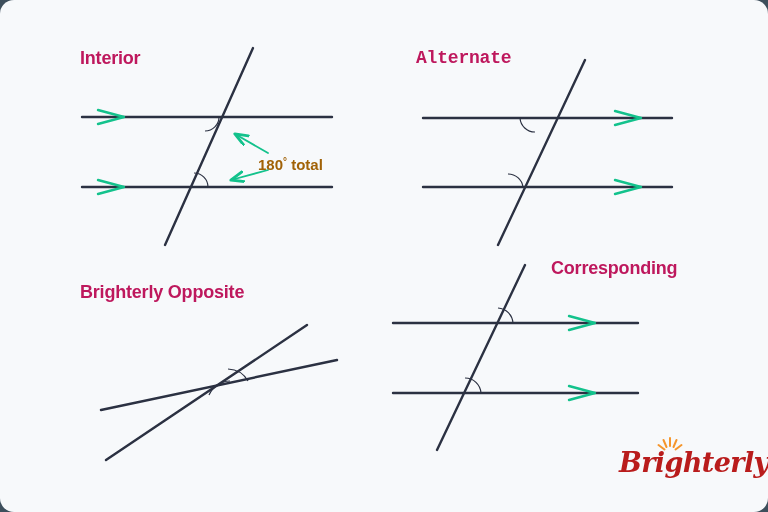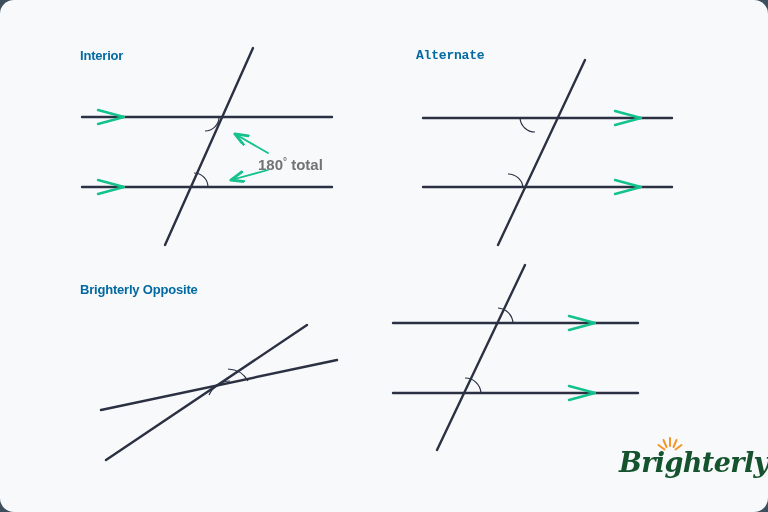--- a/index.html
+++ b/index.html
@@ -26,35 +26,35 @@
   #board {
     position: absolute;
     left: 0;
     top: 0;
     width: 768px;
     height: 512px;
   }
   .panel-title {
     position: absolute;
     font-weight: bold;
-    font-size: 13px;
+    font-size: 18px;
     letter-spacing: -0.2px;
-    color: #0369a1;
+    color: #be185d;
     white-space: nowrap;
   }
   #title-interior      { left: 80px;  top: 48px; }
   #title-alternate     { left: 416px; top: 48px; font-family: Liberation Mono, monospace; }
   #title-vertically    { left: 80px;  top: 282px; }
   #title-corresponding { left: 551px; top: 258px; }
 
   .annot-label {
     position: absolute;
     font-weight: bold;
     font-size: 15px;
-    color: #737373;
+    color: #a16207;
     white-space: nowrap;
   }
   #label-180 { left: 258px; top: 156px; }
   #label-180 .deg {
     font-size: 10px;
     vertical-align: 5px;
   }
 
   #logo {
     position: absolute;
@@ -65,21 +65,21 @@
   }
   #logo-text {
     position: absolute;
     left: 0;
     top: 12px;
     width: 122px;
     font-family: "DejaVu Serif", serif;
     font-style: italic;
     font-weight: bold;
     font-size: 27px;
-    color: #14532d;
+    color: #b91c1c;
     letter-spacing: -0.6px;
     line-height: 1;
   }
   #logo-sun {
     position: absolute;
     left: 36px;
     top: 0px;
     width: 30px;
     height: 18px;
   }
@@ -140,20 +140,21 @@
       <path d="M 465,378 A 16,16 0 0 1 481,393" fill="none" stroke="#2b3142" stroke-width="1.2"></path>
 
       <path d="M 569,316 L 595,323 L 569,330" fill="none" stroke="#13c28c" stroke-width="2.4" stroke-linecap="round" stroke-linejoin="round"></path>
       <path d="M 569,386 L 595,393 L 569,400" fill="none" stroke="#13c28c" stroke-width="2.4" stroke-linecap="round" stroke-linejoin="round"></path>
     </g>
   </svg>
 
   <div class="panel-title" id="title-interior">Interior</div>
   <div class="panel-title" id="title-alternate">Alternate</div>
   <div class="panel-title" id="title-vertically">Brighterly Opposite</div>
+  <div class="panel-title" id="title-corresponding">Corresponding</div>
 
   <div class="annot-label" id="label-180"><span>180</span><span class="deg">°</span><span> total</span></div>
 
   <div id="logo">
     <svg id="logo-sun" viewBox="0 0 30 18">
       <g stroke="#f5962d" stroke-width="2" stroke-linecap="round">
         <line x1="15" y1="1" x2="15" y2="9"></line>
         <line x1="8.5" y1="3" x2="11.5" y2="10"></line>
         <line x1="21.5" y1="3" x2="18.5" y2="10"></line>
         <line x1="3.5" y1="8" x2="9.5" y2="12.5"></line>

